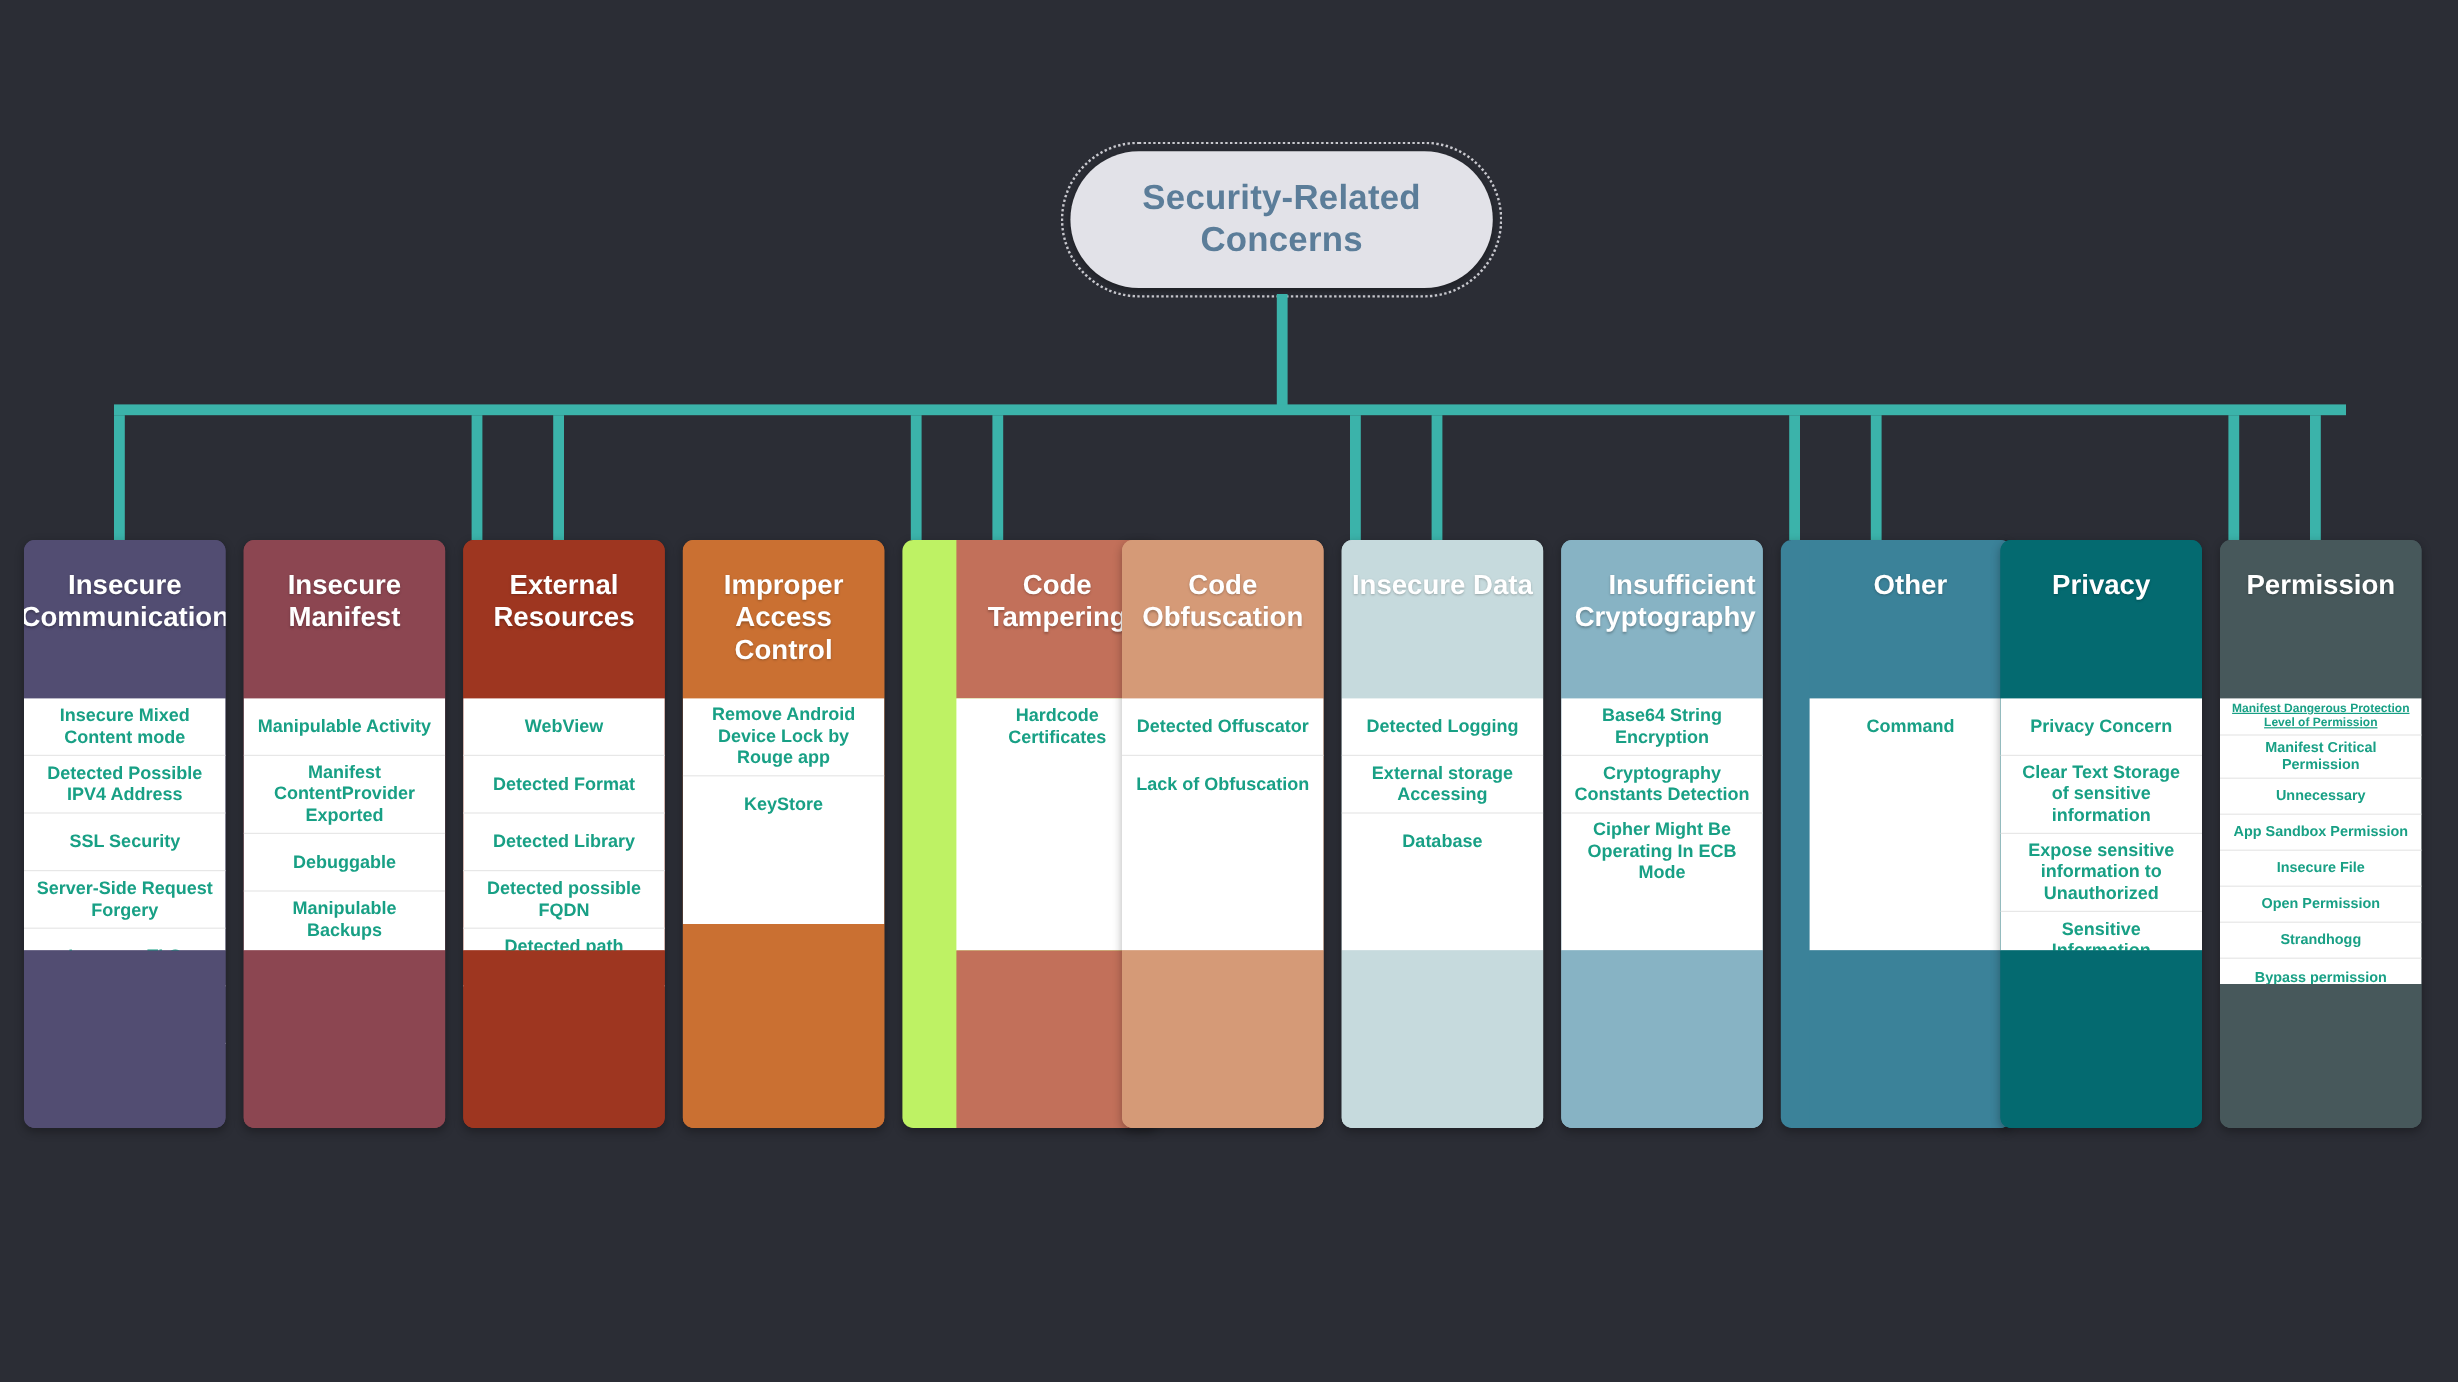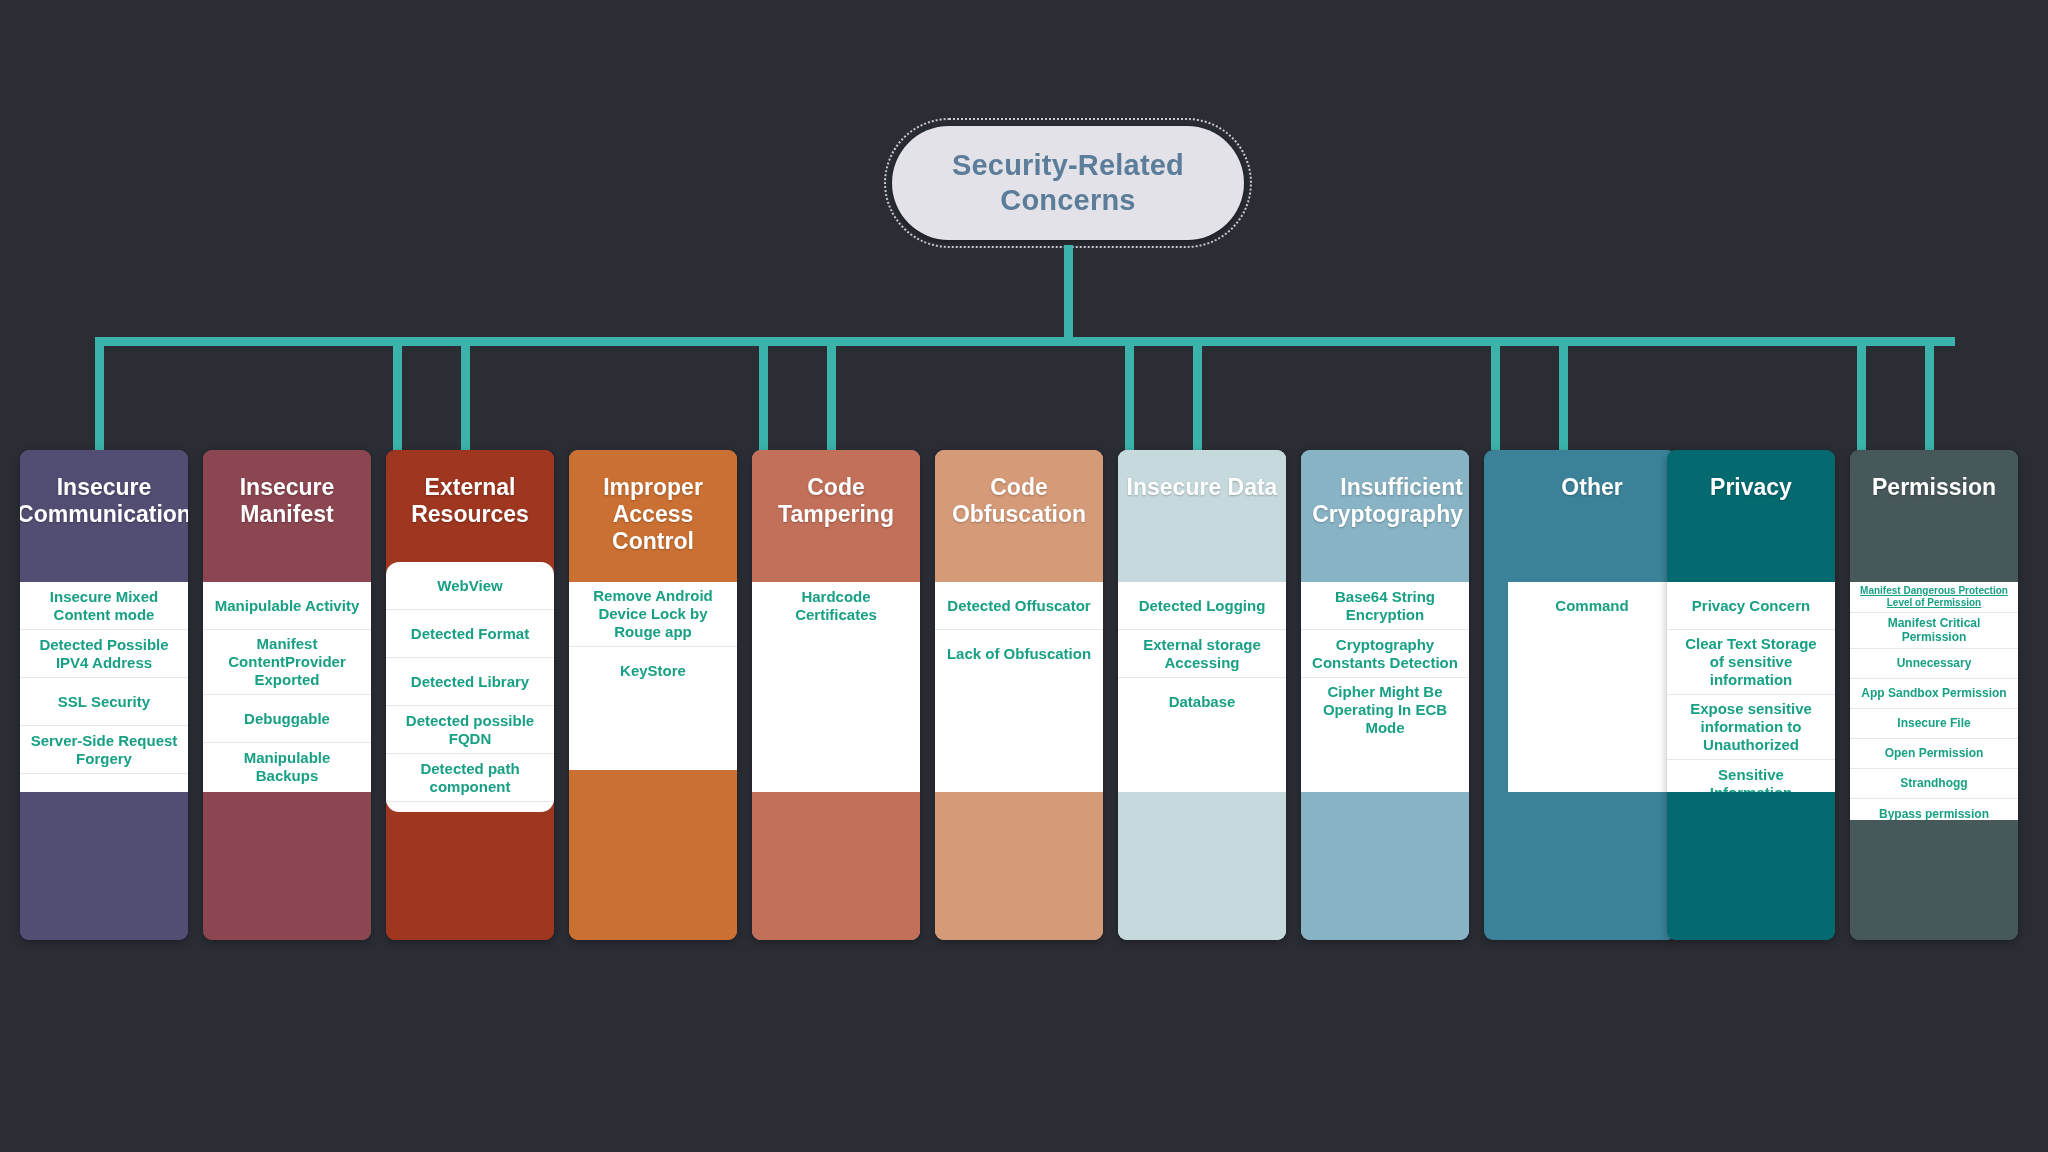--- a/index.html
+++ b/index.html
@@ -136,44 +136,44 @@
         </div>
         <div class="col-body" style="height: 210px;">
           <div class="leaf" style="font-size: 15px; min-height: 48px; padding: 5px 10px;">Manipulable Activity</div>
           <div class="leaf" style="font-size: 15px; min-height: 48px; padding: 5px 10px;">Manifest ContentProvider Exported</div>
           <div class="leaf" style="font-size: 15px; min-height: 48px; padding: 5px 10px;">Debuggable</div>
           <div class="leaf" style="font-size: 15px; min-height: 48px; padding: 5px 10px;">Manipulable Backups</div>
         </div>
         <div class="col-foot" style="background: rgb(140, 70, 81);"></div>
       </div>
       <div class="col" style="left: 386px; width: 168px; height: 490px; background: rgb(158, 54, 32);">
-        <div class="col-head" style="height: 112px; background: rgb(158, 54, 32);">
+        <div class="col-head" style="height: 132px; background: rgb(158, 54, 32);">
           <div class="col-head-label" style="font-size: 23px;">External Resources</div>
         </div>
-        <div class="col-body" style="height: 250px; border-radius: 13px;">
+        <div class="col-body" style="height: 210px;">
           <div class="leaf" style="font-size: 15px; min-height: 48px; padding: 5px 10px;">WebView</div>
           <div class="leaf" style="font-size: 15px; min-height: 48px; padding: 5px 10px;">Detected Format</div>
           <div class="leaf" style="font-size: 15px; min-height: 48px; padding: 5px 10px;">Detected Library</div>
           <div class="leaf" style="font-size: 15px; min-height: 48px; padding: 5px 10px;">Detected possible FQDN</div>
           <div class="leaf" style="font-size: 15px; min-height: 48px; padding: 5px 10px;">Detected path component</div>
           <div class="leaf" style="font-size: 15px; min-height: 48px; padding: 5px 10px;">Detected URL</div>
         </div>
         <div class="col-foot" style="background: rgb(158, 54, 32);"></div>
       </div>
       <div class="col" style="left: 569px; width: 168px; height: 490px; background: rgb(202, 112, 50);">
         <div class="col-head" style="height: 132px; background: rgb(202, 112, 50);">
           <div class="col-head-label" style="font-size: 23px;">Improper Access Control</div>
         </div>
         <div class="col-body" style="height: 188px;">
           <div class="leaf" style="font-size: 15px; min-height: 48px; padding: 5px 10px;">Remove Android Device Lock by Rouge app</div>
           <div class="leaf" style="font-size: 15px; min-height: 48px; padding: 5px 10px;">KeyStore</div>
         </div>
         <div class="col-foot" style="background: rgb(202, 112, 50);"></div>
       </div>
-      <div class="col" style="left: 752px; width: 168px; height: 490px; background: #fca5a5;">
+      <div class="col" style="left: 752px; width: 168px; height: 490px; background: #bef264; padding-left: 45px;">
         <div class="col-head" style="height: 132px; background: rgb(194, 112, 90);">
           <div class="col-head-label" style="font-size: 23px;">Code Tampering</div>
         </div>
         <div class="col-body" style="height: 210px;">
           <div class="leaf" style="font-size: 15px; min-height: 48px; padding: 5px 10px;">Hardcode Certificates</div>
         </div>
         <div class="col-foot" style="background: rgb(194, 112, 90);"></div>
       </div>
       <div class="col" style="left: 935px; width: 168px; height: 490px; background: rgb(213, 154, 119);">
         <div class="col-head" style="height: 132px; background: rgb(213, 154, 119);">

